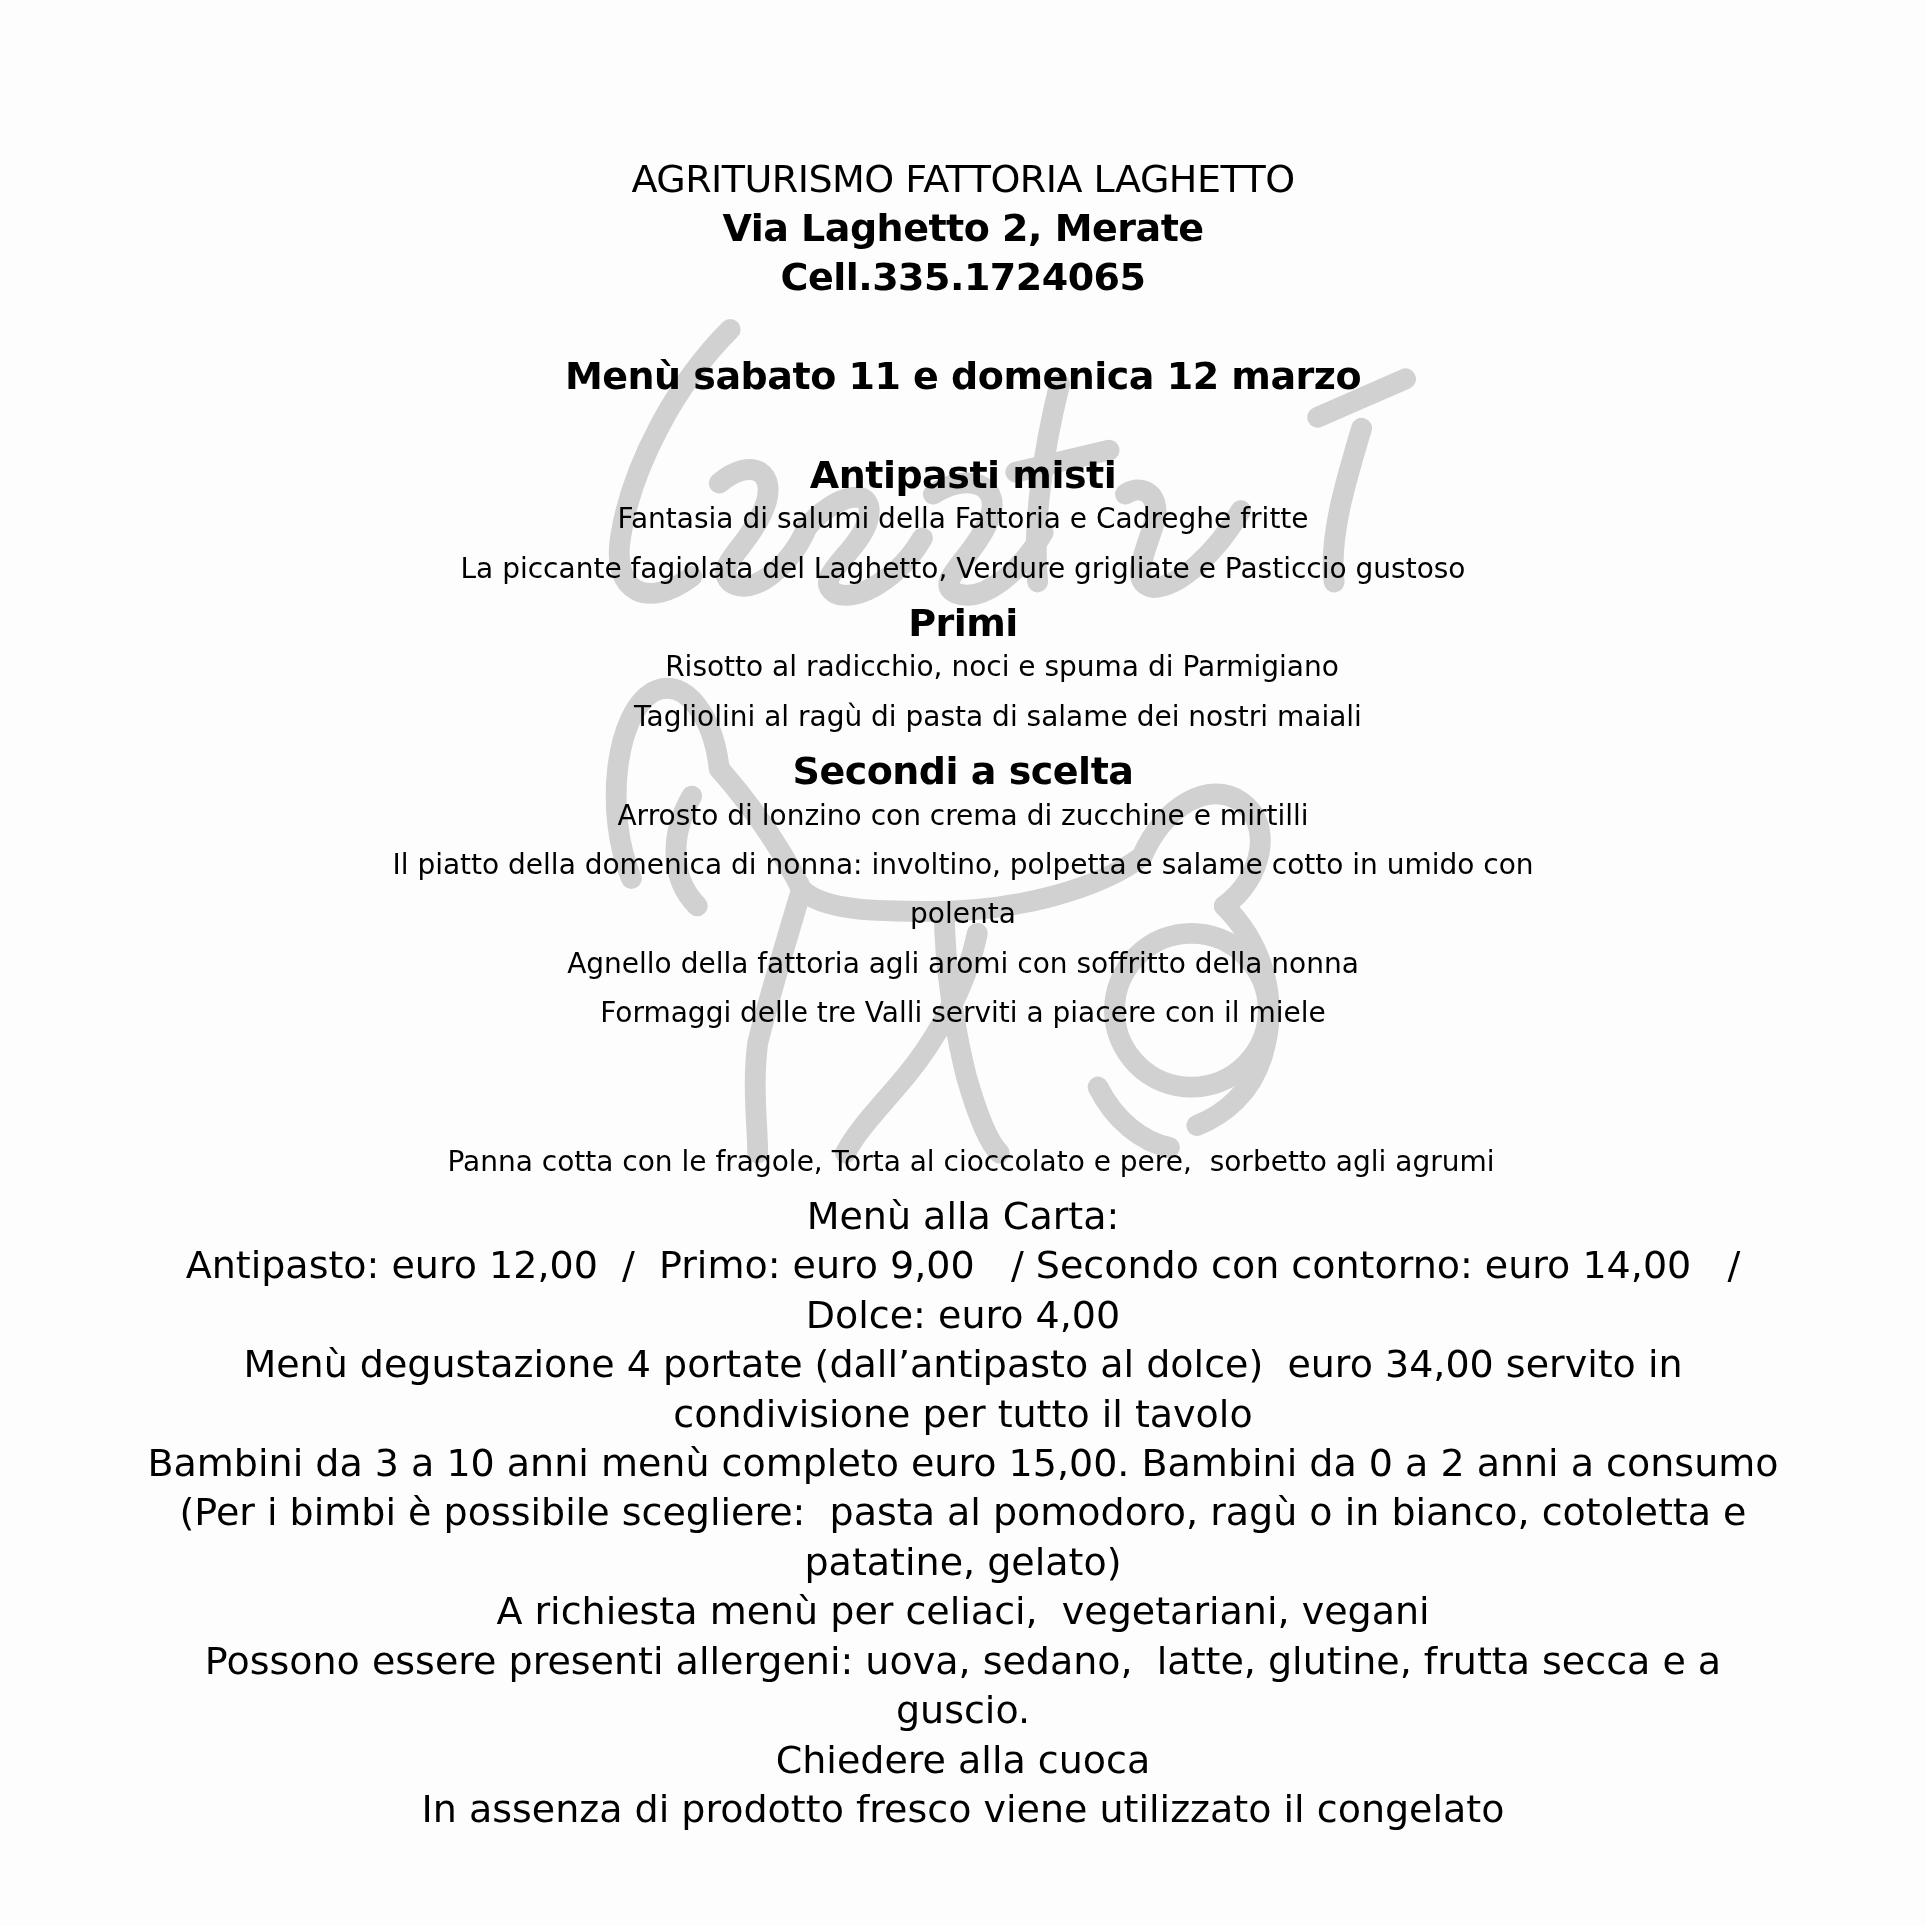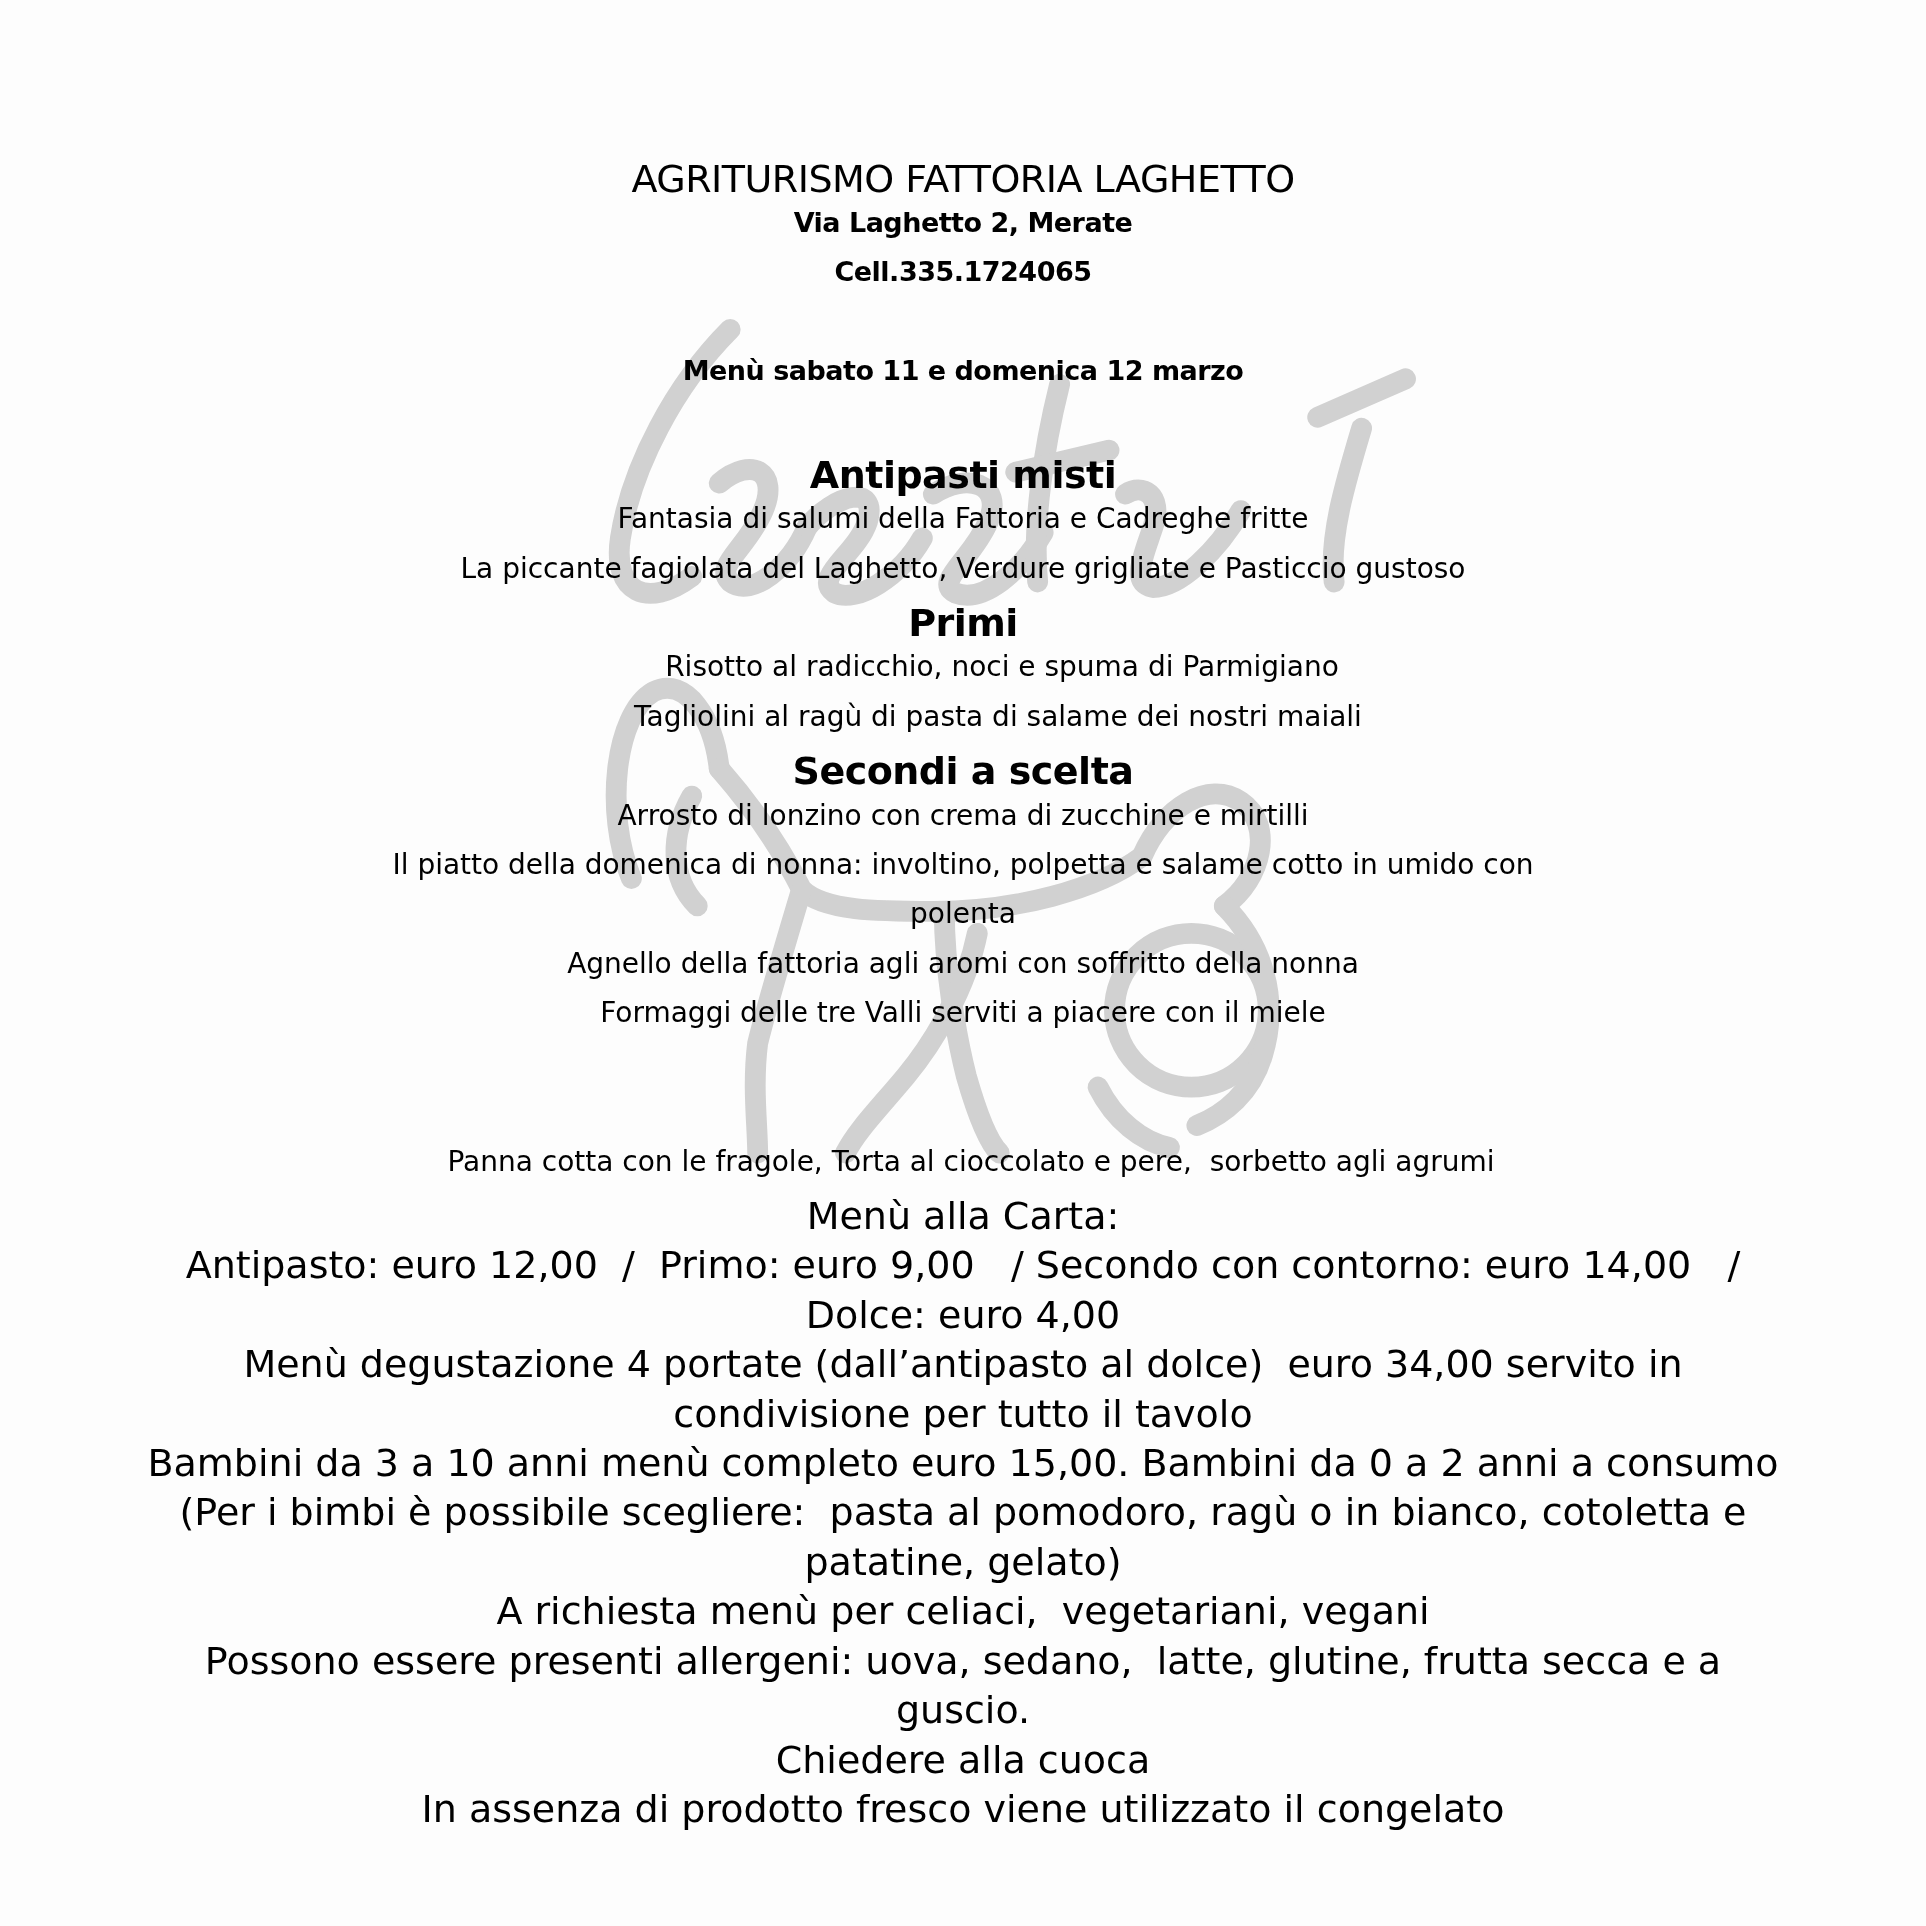--- a/index.html
+++ b/index.html
@@ -32,21 +32,21 @@
     }
     .line {
       position: absolute;
       left: 0;
       width: 1926px;
       text-align: center;
       white-space: pre;
       line-height: 1;
     }
     .hdr { font-size: 38px; font-weight: normal; letter-spacing: -0.5px; }
-    .hdr-b { font-size: 27px; font-weight: bold; letter-spacing: -0.5px; }
+    .hdr-b { font-size: 38px; font-weight: bold; letter-spacing: -0.5px; }
     .section { font-size: 38px; font-weight: bold; letter-spacing: -0.5px; }
     .item { font-size: 28px; font-weight: normal; letter-spacing: 0px; }
     .note { font-size: 38px; font-weight: normal; letter-spacing: 0px; }
   </style>
 </head>
 <body>
 
 <svg class="watermark" viewBox="0 0 3508 3508" xmlns="http://www.w3.org/2000/svg">
   <g fill="none" stroke="#cfcfcf" stroke-width="38" stroke-linecap="round" stroke-linejoin="round" opacity="0.95">
 

